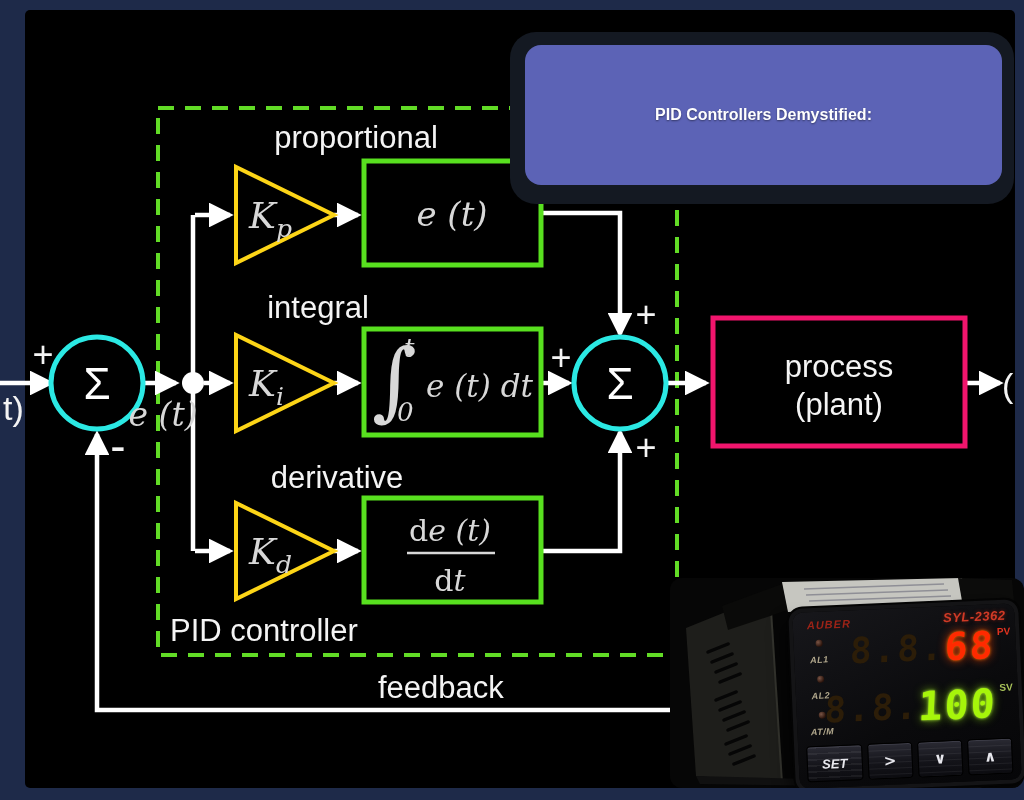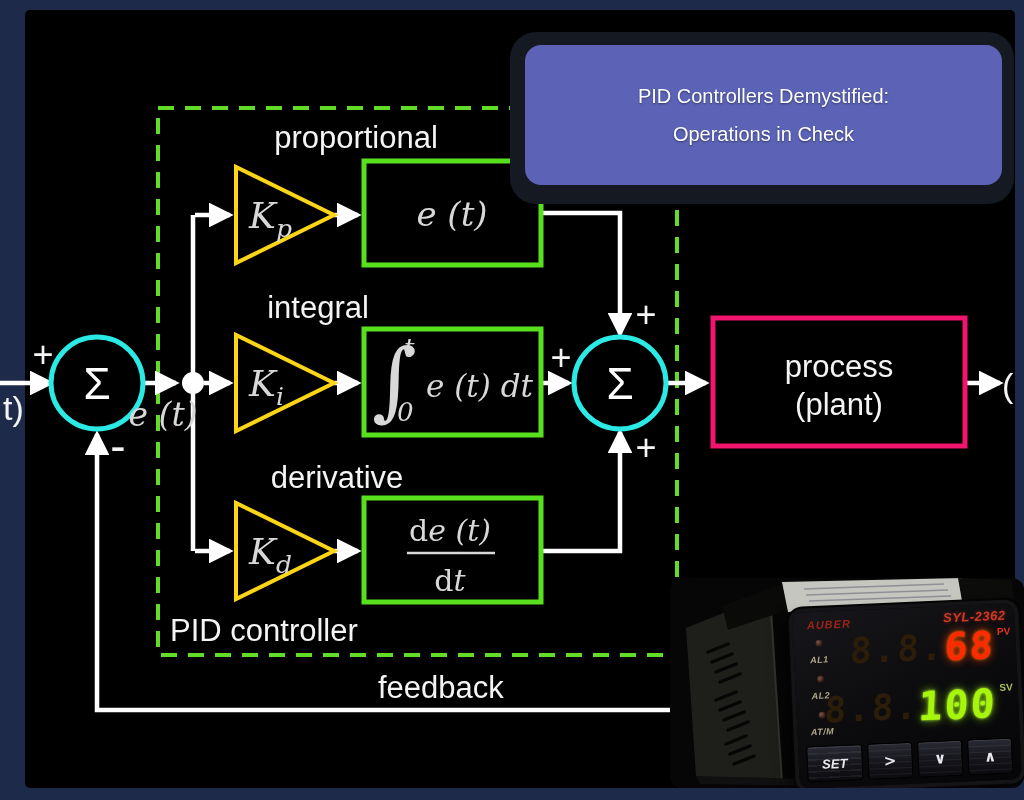--- a/index.html
+++ b/index.html
@@ -23,21 +23,21 @@
   .title-backdrop{
     position:absolute;left:510px;top:32px;width:504px;height:172px;
     background:#141922;border-radius:26px;z-index:3;
   }
   .title-card{
     position:absolute;left:15px;top:13px;width:477px;height:140px;
     background:#5c63b6;border-radius:16px;
     display:flex;flex-direction:column;justify-content:center;align-items:center;
   }
   .title-line{
-    color:#fff;font-weight:normal;font-size:20px;line-height:38px;
+    color:#fff;font-weight:bold;font-size:16px;line-height:38px;
     text-shadow:0 1px 2px rgba(0,0,0,.45);white-space:nowrap;
   }
 
   
   .device{
     position:absolute;left:670px;top:578px;width:354px;height:210px;
     background:#060606;border-radius:12px;z-index:2;overflow:hidden;
   }
   .dev-body{position:absolute;left:0;top:0;}
   .dev-front{
@@ -236,15 +236,14 @@
       <span class="dbtn">&gt;</span>
       <span class="dbtn">∨</span>
       <span class="dbtn">∧</span>
     </div>
   </div>
 </div>
 
 <div class="title-backdrop">
   <div class="title-card">
     <div class="title-line">PID Controllers Demystified:</div>
-    <div class="title-line">Operations in Check</div>
   </div>
 </div>
 
 </body></html>

